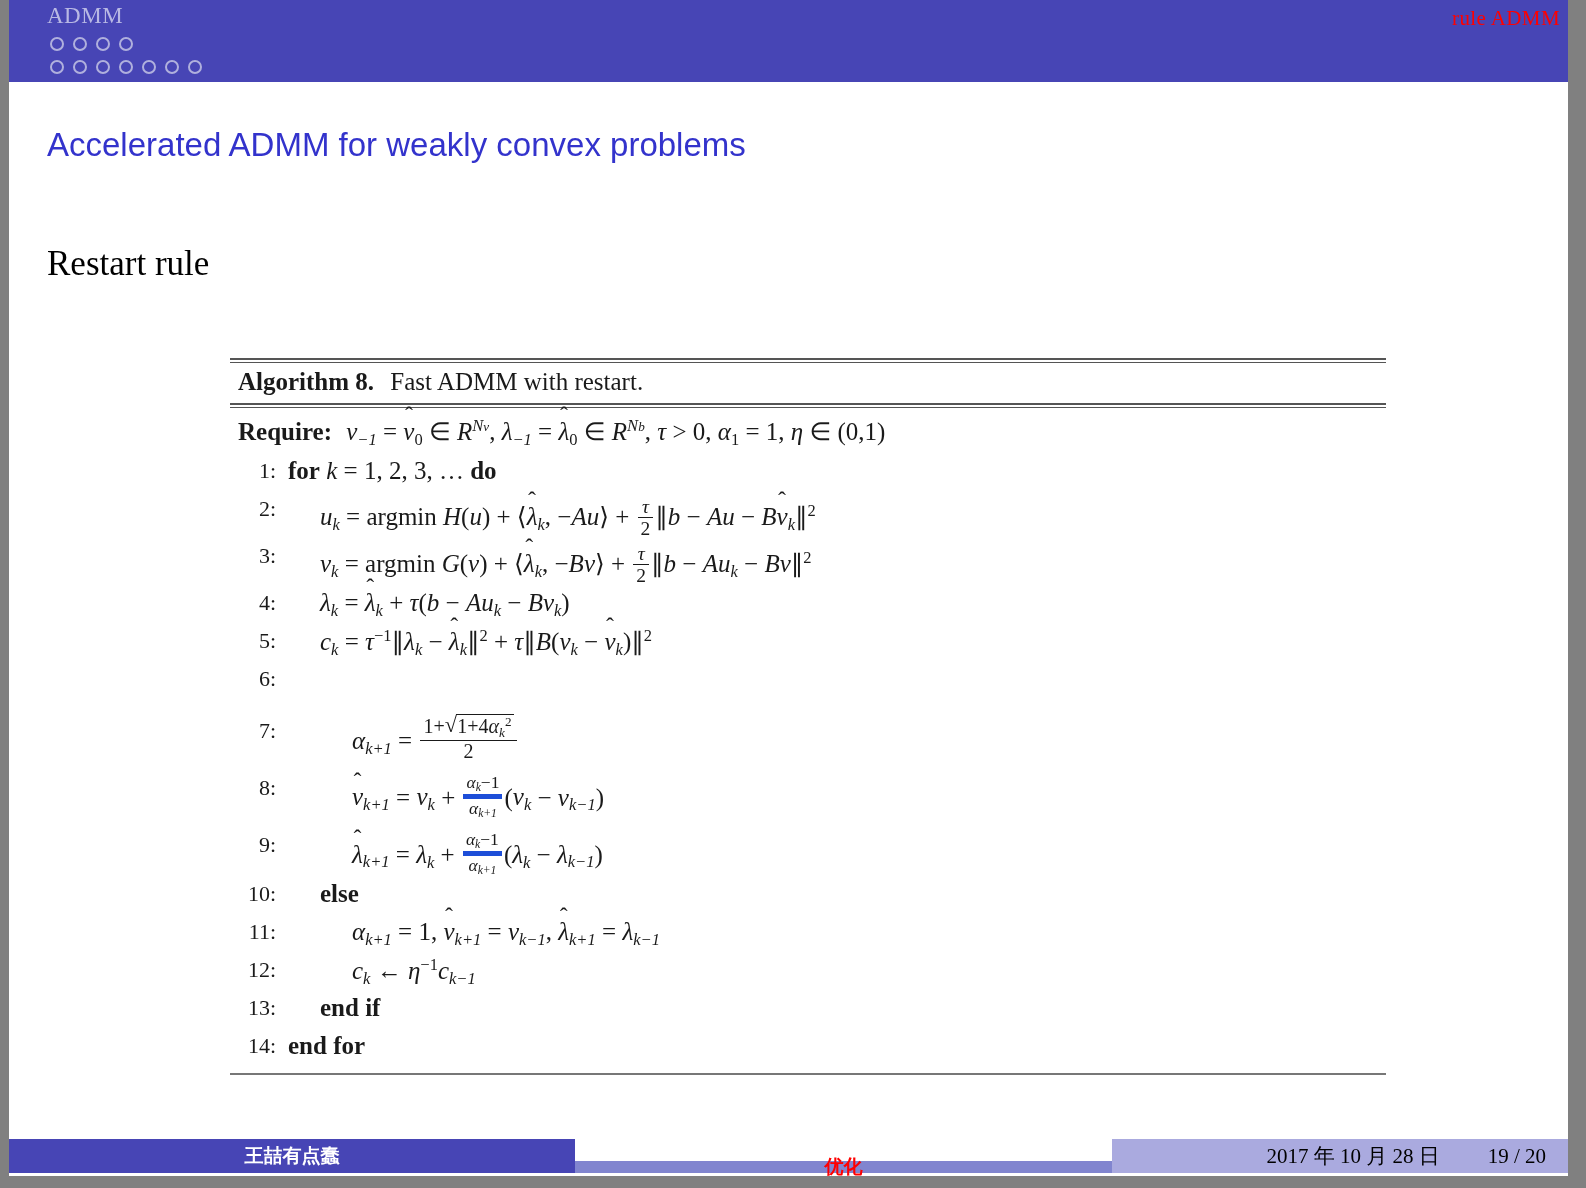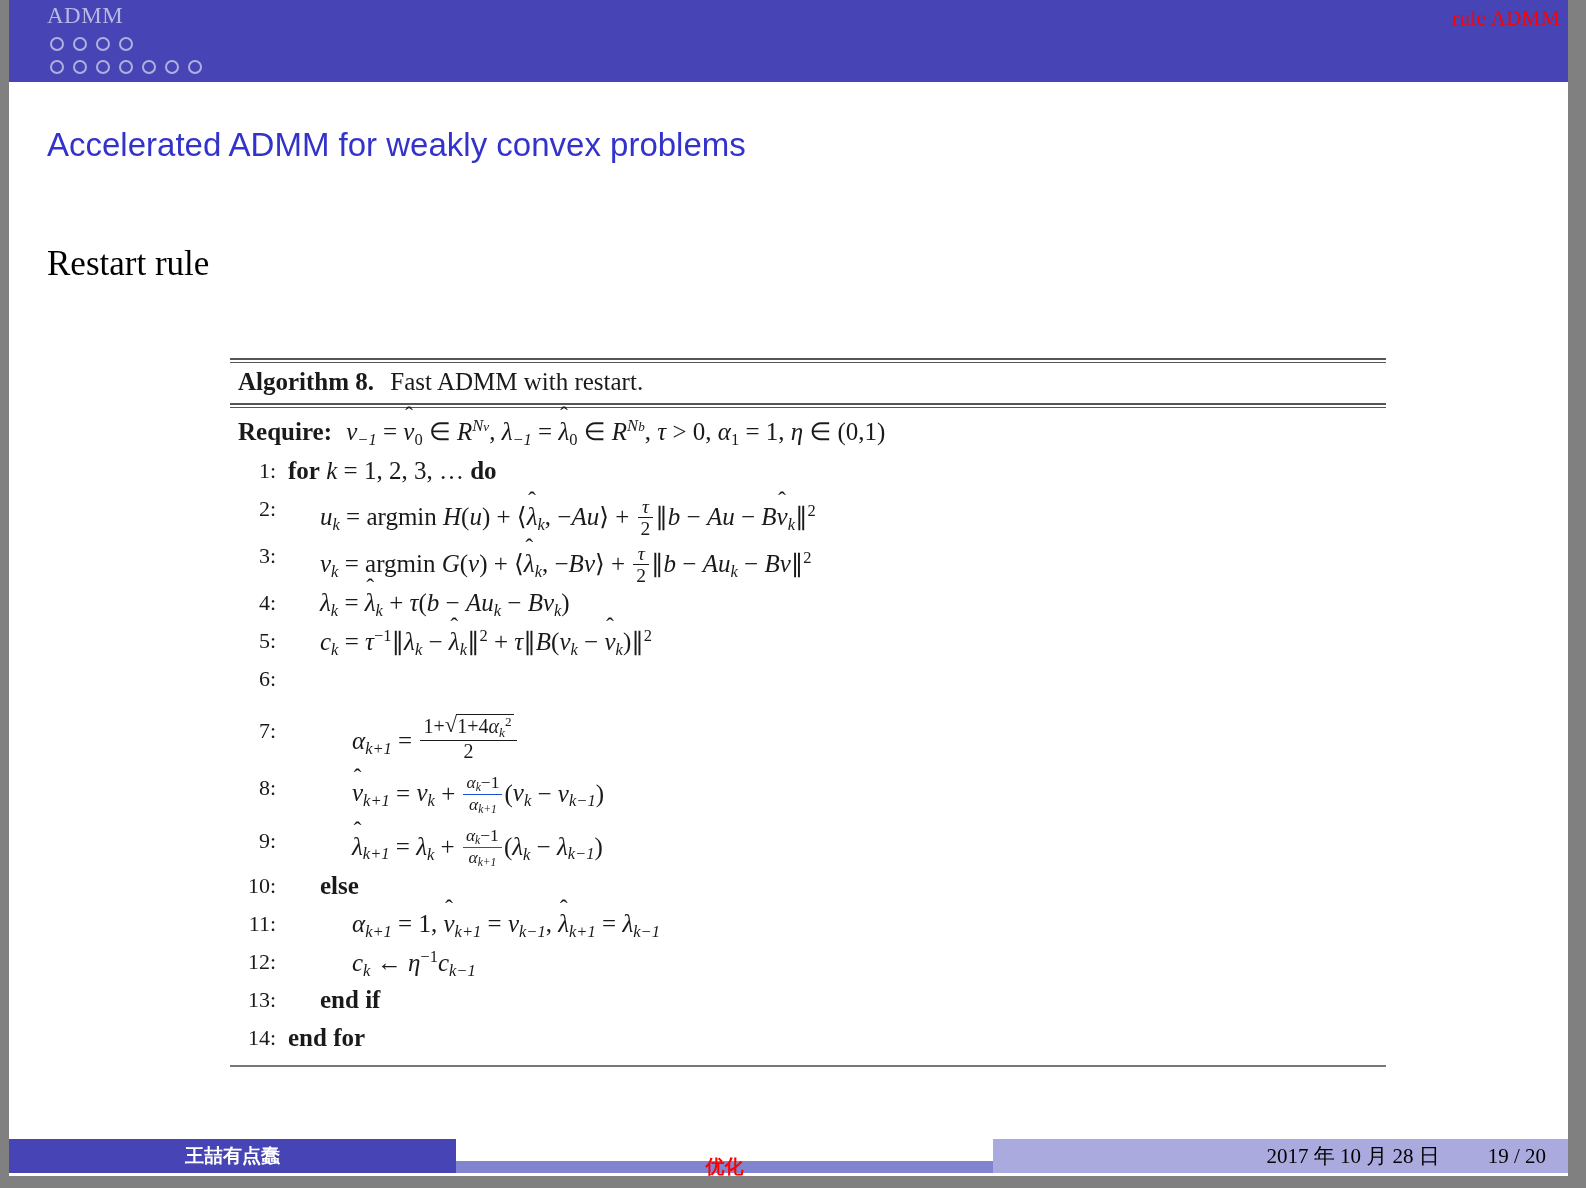--- a/index.html
+++ b/index.html
@@ -202,21 +202,21 @@
   .frac > .den { display: block; padding: 0 3px; }
 
   .frac-sm {
     display: inline-block;
     vertical-align: -0.48em;
     text-align: center;
     font-size: 0.70em;
     line-height: 1.12;
     margin: 0 2px;
   }
-  .frac-sm > .num { display: block; border-bottom: 1px solid #1d4ed8; padding: 0 3px; }
+  .frac-sm > .num { display: block; border-bottom: 5px solid #1d4ed8; padding: 0 3px; }
   .frac-sm > .den { display: block; padding: 0 3px; }
 
   
   .sqrt {
     display: inline-block;
     position: relative;
     padding-left: 0.58em;
   }
   .sqrt > .radsym {
     position: absolute;
@@ -233,21 +233,21 @@
   
   #footer-bar {
     position: absolute;
     left: 0;
     top: 1139px;
     width: 1559px;
     height: 34px;
     display: flex;
   }
   #footer-author-cell {
-    width: 447px;
+    width: 566px;
     background: #4745b5;
     display: flex;
     align-items: center;
     justify-content: center;
     color: #ffffff;
     font-family: "Liberation Sans", sans-serif;
     font-size: 19px;
     font-weight: bold;
   }
   #footer-title-cell {

